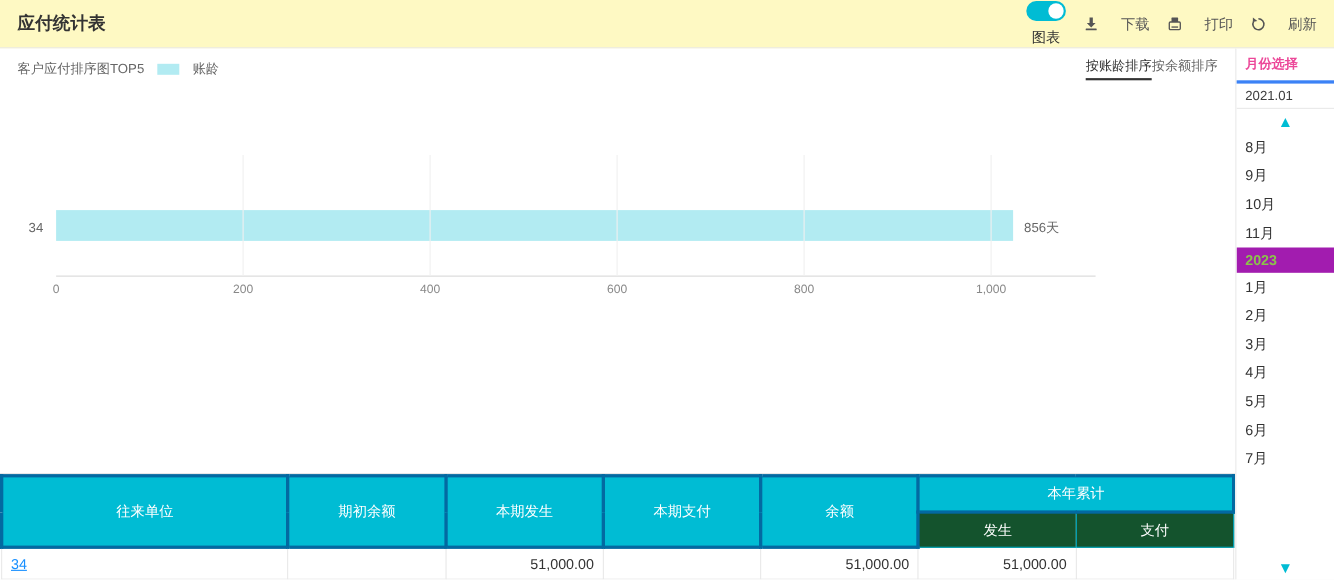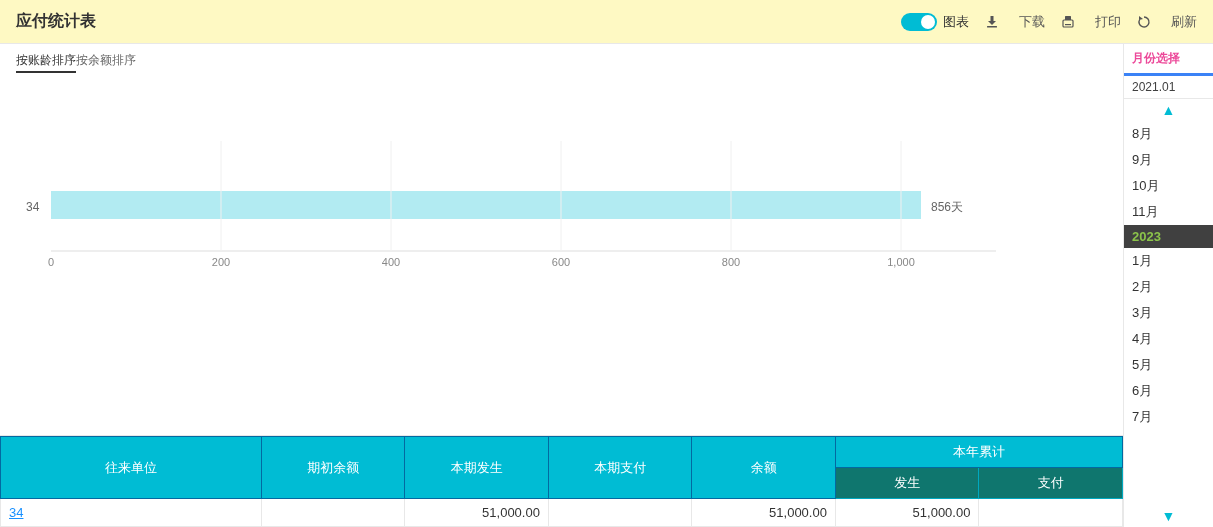--- a/index.html
+++ b/index.html
@@ -4,21 +4,21 @@
   <style>
     * { box-sizing: border-box; margin: 0; padding: 0; }
     body { font-family: "Microsoft YaHei", Arial, sans-serif; font-size: 13px; background: #f5f5f5; color: #333; }
 
     .page { width: 1213px; height: 527px; background: #fff; display: flex; flex-direction: column; overflow: hidden; }
 
     
     .header { display: flex; align-items: center; justify-content: space-between; padding: 8px 16px; border-bottom: 1px solid #e8e8e8; background: #fef9c3; height: 44px; }
     .header-title { font-size: 16px; font-weight: bold; color: #333; }
     .header-actions { display: flex; align-items: center; gap: 16px; }
-    .toggle-wrap { display: flex; align-items: center; gap: 6px; }
+    .toggle-wrap { display: flex; align-items: center; gap: 6px; flex-direction: column; }
     .toggle { width: 36px; height: 18px; background: #00bcd4; border-radius: 9px; position: relative; cursor: pointer; }
     .toggle::after { content: ''; position: absolute; width: 14px; height: 14px; background: #fff; border-radius: 50%; top: 2px; right: 2px; }
     .action-btn { display: flex; align-items: center; gap: 20px; color: #555; cursor: pointer; font-size: 13px; }
 
     
     .main { display: flex; flex: 1; overflow: hidden; }
 
     
     .chart-area { flex: 1; display: flex; flex-direction: column; overflow: hidden; }
 
@@ -30,34 +30,34 @@
     .sort-btn { font-size: 12px; color: #666; cursor: pointer; padding-bottom: 2px; }
     .sort-btn.active { color: #333; border-bottom: 2px solid #333; }
 
     
     .chart-body { flex: 1; background: #fff; padding: 10px 16px; position: relative; min-height: 0; }
 
     
     .table-section { background: #fff; border-top: 1px solid #e8e8e8; }
     .table-wrap { overflow-x: auto; }
     table { width: 100%; border-collapse: collapse; }
-    .thead-top th { background: #00bcd4; color: #fff; text-align: center; padding: 6px 8px; font-size: 13px; font-weight: normal; border: 1px solid #0369a1; }
-    .thead-sub th { background: #0f766e; color: #fff; text-align: center; padding: 6px 8px; font-size: 13px; font-weight: normal; border: 1px solid #00a8c0; }
+    .thead-top th { background: #00bcd4; color: #fff; text-align: center; padding: 6px 8px; font-size: 13px; font-weight: normal; border: 3px solid #0369a1; }
+    .thead-sub th { background: #14532d; color: #fff; text-align: center; padding: 6px 8px; font-size: 13px; font-weight: normal; border: 1px solid #00a8c0; }
     .data-row td { padding: 6px 8px; border: 1px solid #e8e8e8; font-size: 13px; }
     .data-row td.num { text-align: right; }
     .data-row td.link { color: #1890ff; text-decoration: underline; cursor: pointer; }
 
     
     .sidebar { width: 90px; background: #fff; border-left: 1px solid #e8e8e8; display: flex; flex-direction: column; overflow: hidden; }
     .sidebar-header { font-size: 12px; color: #ec4899; padding: 6px 8px; border-bottom: 3px solid #3b82f6; font-weight: bold; }
     .sidebar-selected { font-size: 12px; color: #404040; padding: 4px 8px; border-bottom: 1px solid #e8e8e8; }
     .sidebar-nav-btn { text-align: center; padding: 3px; color: #00bcd4; cursor: pointer; font-size: 14px; }
     .sidebar-months { flex: 1; overflow: hidden; }
     .sidebar-month { padding: 4px 8px; font-size: 13px; color: #333; cursor: pointer; }
-    .sidebar-month.year-label { color: #8bc34a; font-weight: bold; background: #404040; }
+    .sidebar-month.year-label { color: #8bc34a; font-weight: bold; background: #a21caf; }
   </style>
 </head>
 <body>
 
 <div class="page">
 
   <div class="header">
     <span class="header-title">应付统计表</span>
     <div class="header-actions">
       <div class="toggle-wrap">
@@ -87,20 +87,25 @@
         <span>刷新</span>
       </div>
     </div>
   </div>
 
   <div class="main">
 
     <div class="chart-area">
 
       <div class="chart-header">
+        <div class="chart-legend">
+          <span>客户应付排序图TOP5</span>
+          <span class="legend-box"></span>
+          <span>账龄</span>
+        </div>
         <div class="chart-sort">
           <span class="sort-btn active">按账龄排序</span>
           <span class="sort-btn">按余额排序</span>
         </div>
       </div>
 
       <div class="chart-body">
         <svg width="100%" height="220">
 
           <text x="10" y="120" font-size="12" fill="#666">34</text>

